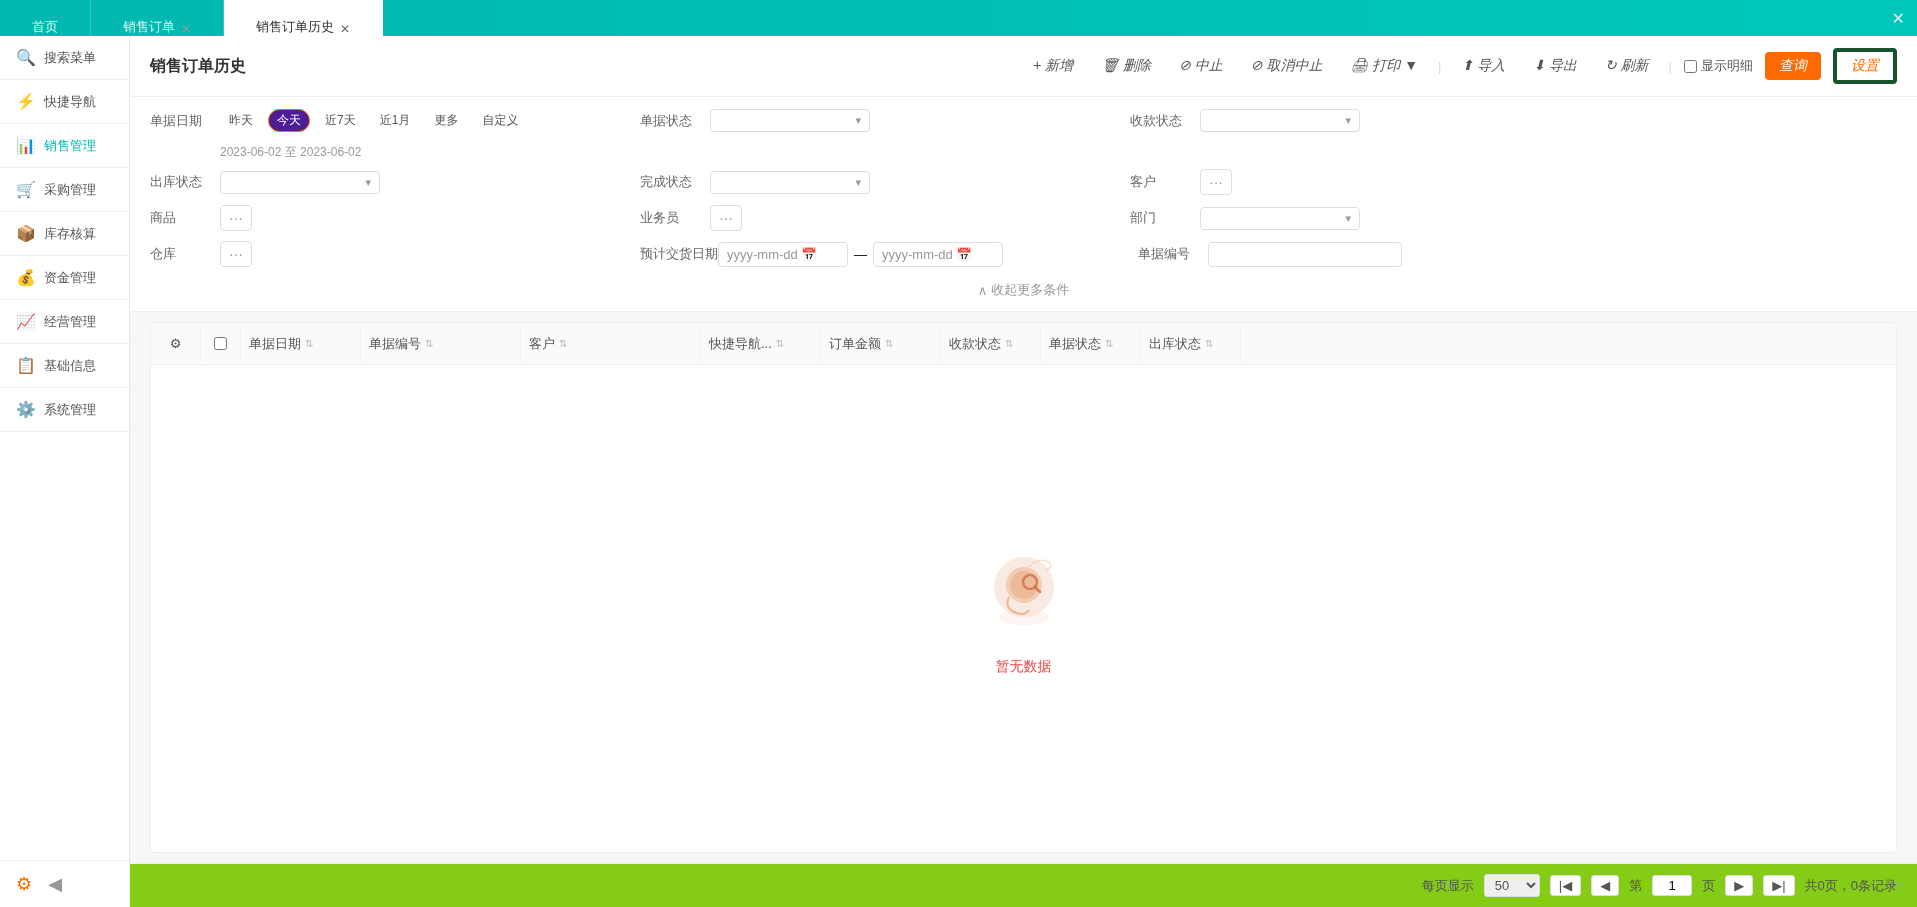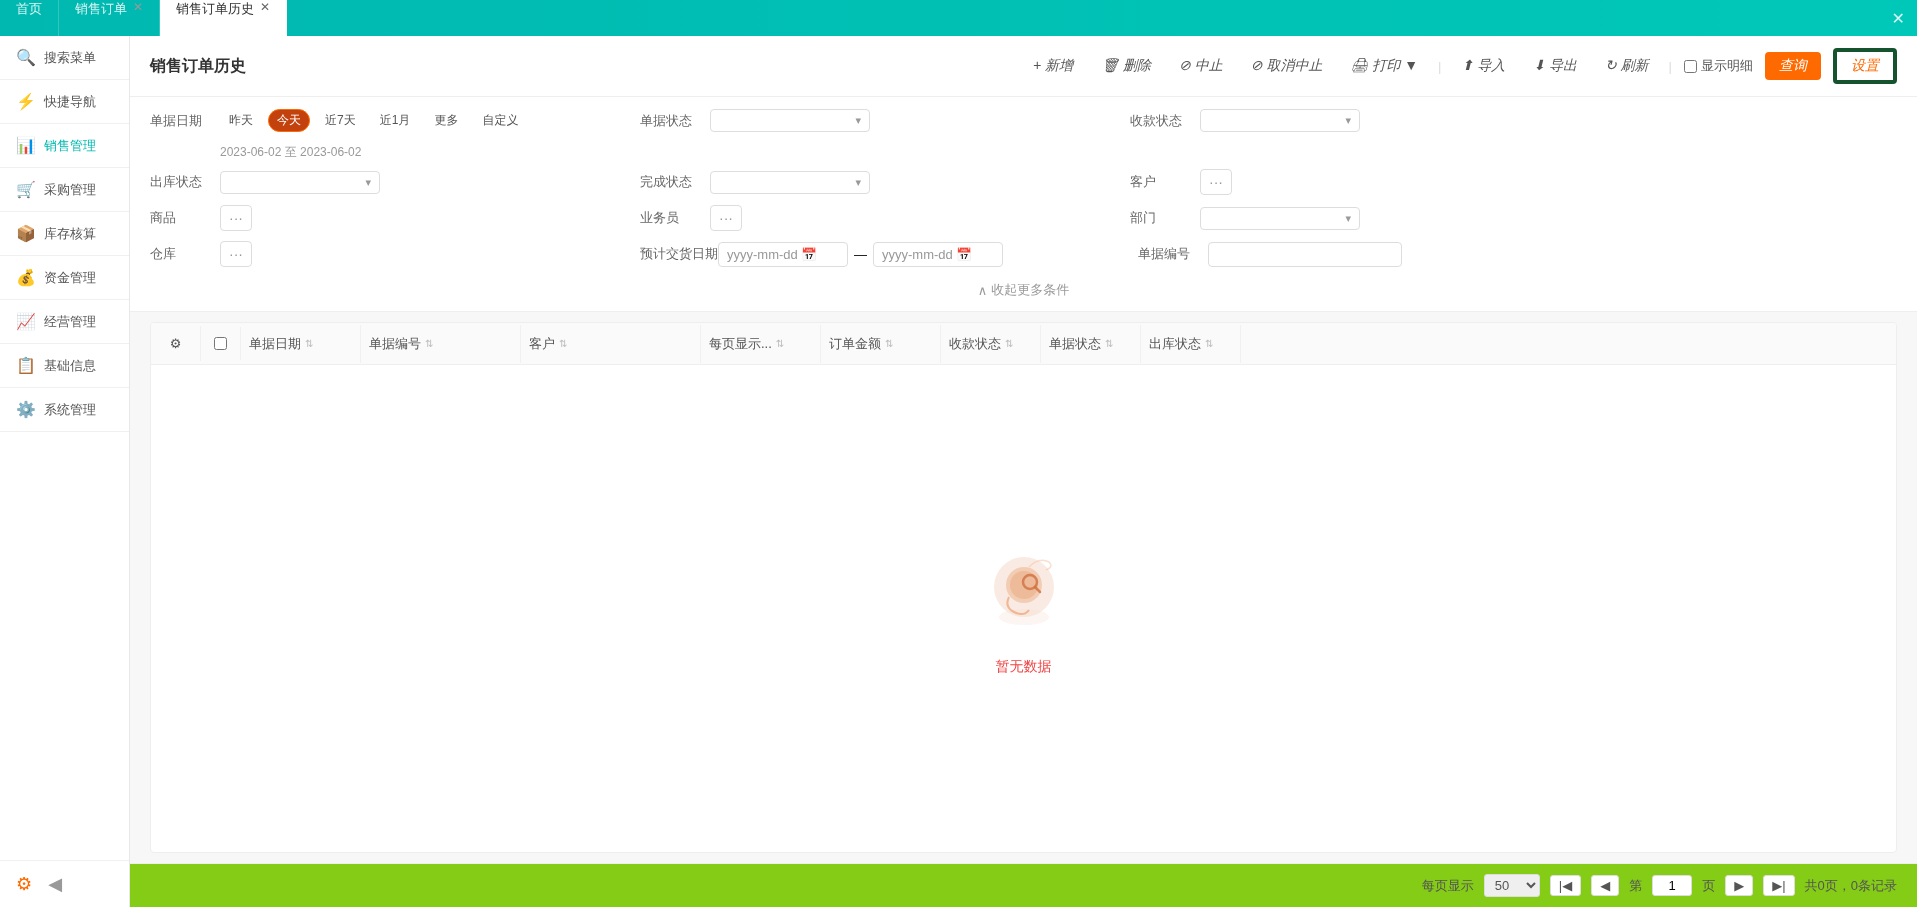--- a/index.html
+++ b/index.html
@@ -13,22 +13,22 @@
       align-items: stretch;
       position: relative;
     }
     .top-bar-tabs {
       display: flex;
       align-items: stretch;
       flex: 1;
     }
     .tab {
       display: flex;
-      align-items: flex-start;
-      padding: 0 16px;
+      align-items: flex-end;
+      padding: 0 32px;
       cursor: pointer;
       color: rgba(255,255,255,0.85);
       font-size: 13px;
       border-right: 1px solid rgba(255,255,255,0.2);
       gap: 6px;
       white-space: nowrap;
     }
     .tab.active {
       background: #fff;
       color: #333;
@@ -180,21 +180,21 @@
     }
     .date-pill {
       padding: 2px 8px;
       border-radius: 12px;
       cursor: pointer;
       font-size: 12px;
       color: #555;
       border: 1px solid transparent;
     }
     .date-pill.active {
-      background: #c2410c;
+      background: #4c1d95;
       color: #fff;
       border-color: #ff6a00;
     }
     .date-range-text {
       font-size: 12px;
       color: #999;
       margin-top: 2px;
     }
     .select-field {
       display: flex;
@@ -582,21 +582,21 @@
         </div>
         <div class="th th-no">
           <span>单据编号</span>
           <span class="th-sort">⇅</span>
         </div>
         <div class="th th-customer">
           <span>客户</span>
           <span class="th-sort">⇅</span>
         </div>
         <div class="th th-delivery">
-          <span>每页显示...</span>
+          <span>快捷导航...</span>
           <span class="th-sort">⇅</span>
         </div>
         <div class="th th-amount">
           <span>订单金额</span>
           <span class="th-sort">⇅</span>
         </div>
         <div class="th th-pay-status">
           <span>收款状态</span>
           <span class="th-sort">⇅</span>
         </div>

